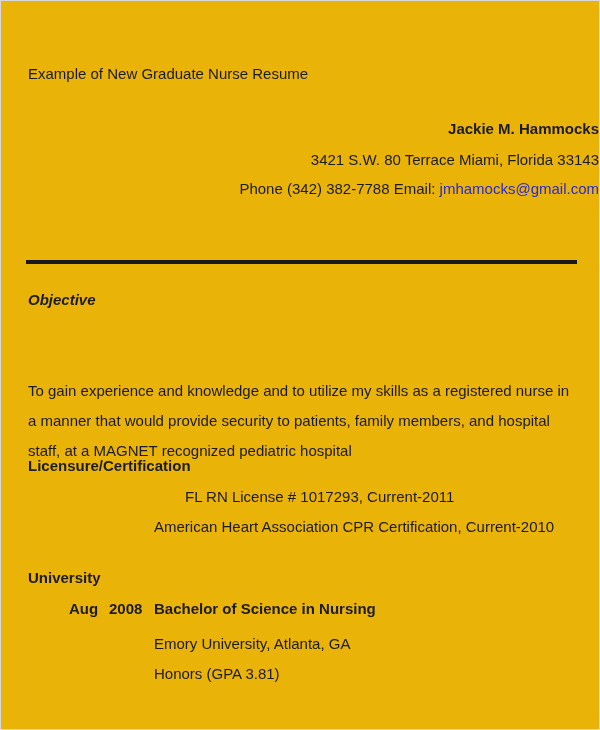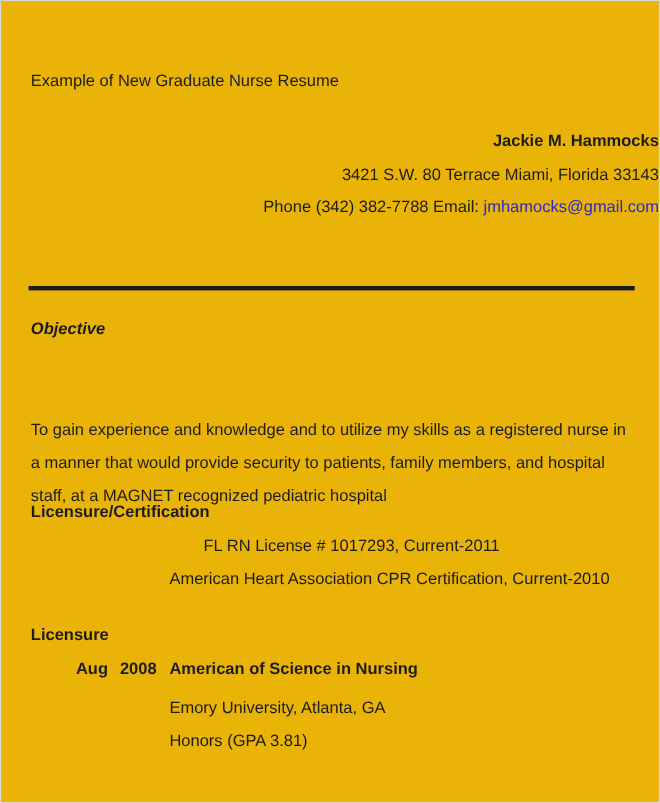--- a/index.html
+++ b/index.html
@@ -67,25 +67,25 @@
   <div class="abs objective-heading bold">Objective</div>
 
   <div class="objective-body">To gain experience and knowledge and to utilize my skills as a registered nurse in a manner that would provide security to patients, family members, and hospital staff, at a MAGNET recognized pediatric hospital</div>
 
   <div class="abs licensure-heading bold">Licensure/Certification</div>
 
   <div class="abs licensure-item-1">FL RN License # 1017293, Current-2011</div>
 
   <div class="abs licensure-item-2">American Heart Association CPR Certification, Current-2010</div>
 
-  <div class="abs education-heading bold">Licensure</div>
+  <div class="abs education-heading bold">University</div>
 
   <div class="abs edu-month bold">Aug</div>
 
   <div class="abs edu-year bold">2008</div>
 
-  <div class="abs edu-degree bold">American of Science in Nursing</div>
+  <div class="abs edu-degree bold">Bachelor of Science in Nursing</div>
 
   <div class="abs edu-school">Emory University, Atlanta, GA</div>
 
   <div class="abs edu-honors">Honors (GPA 3.81)</div>
 
 </div>
 
 </body></html>

